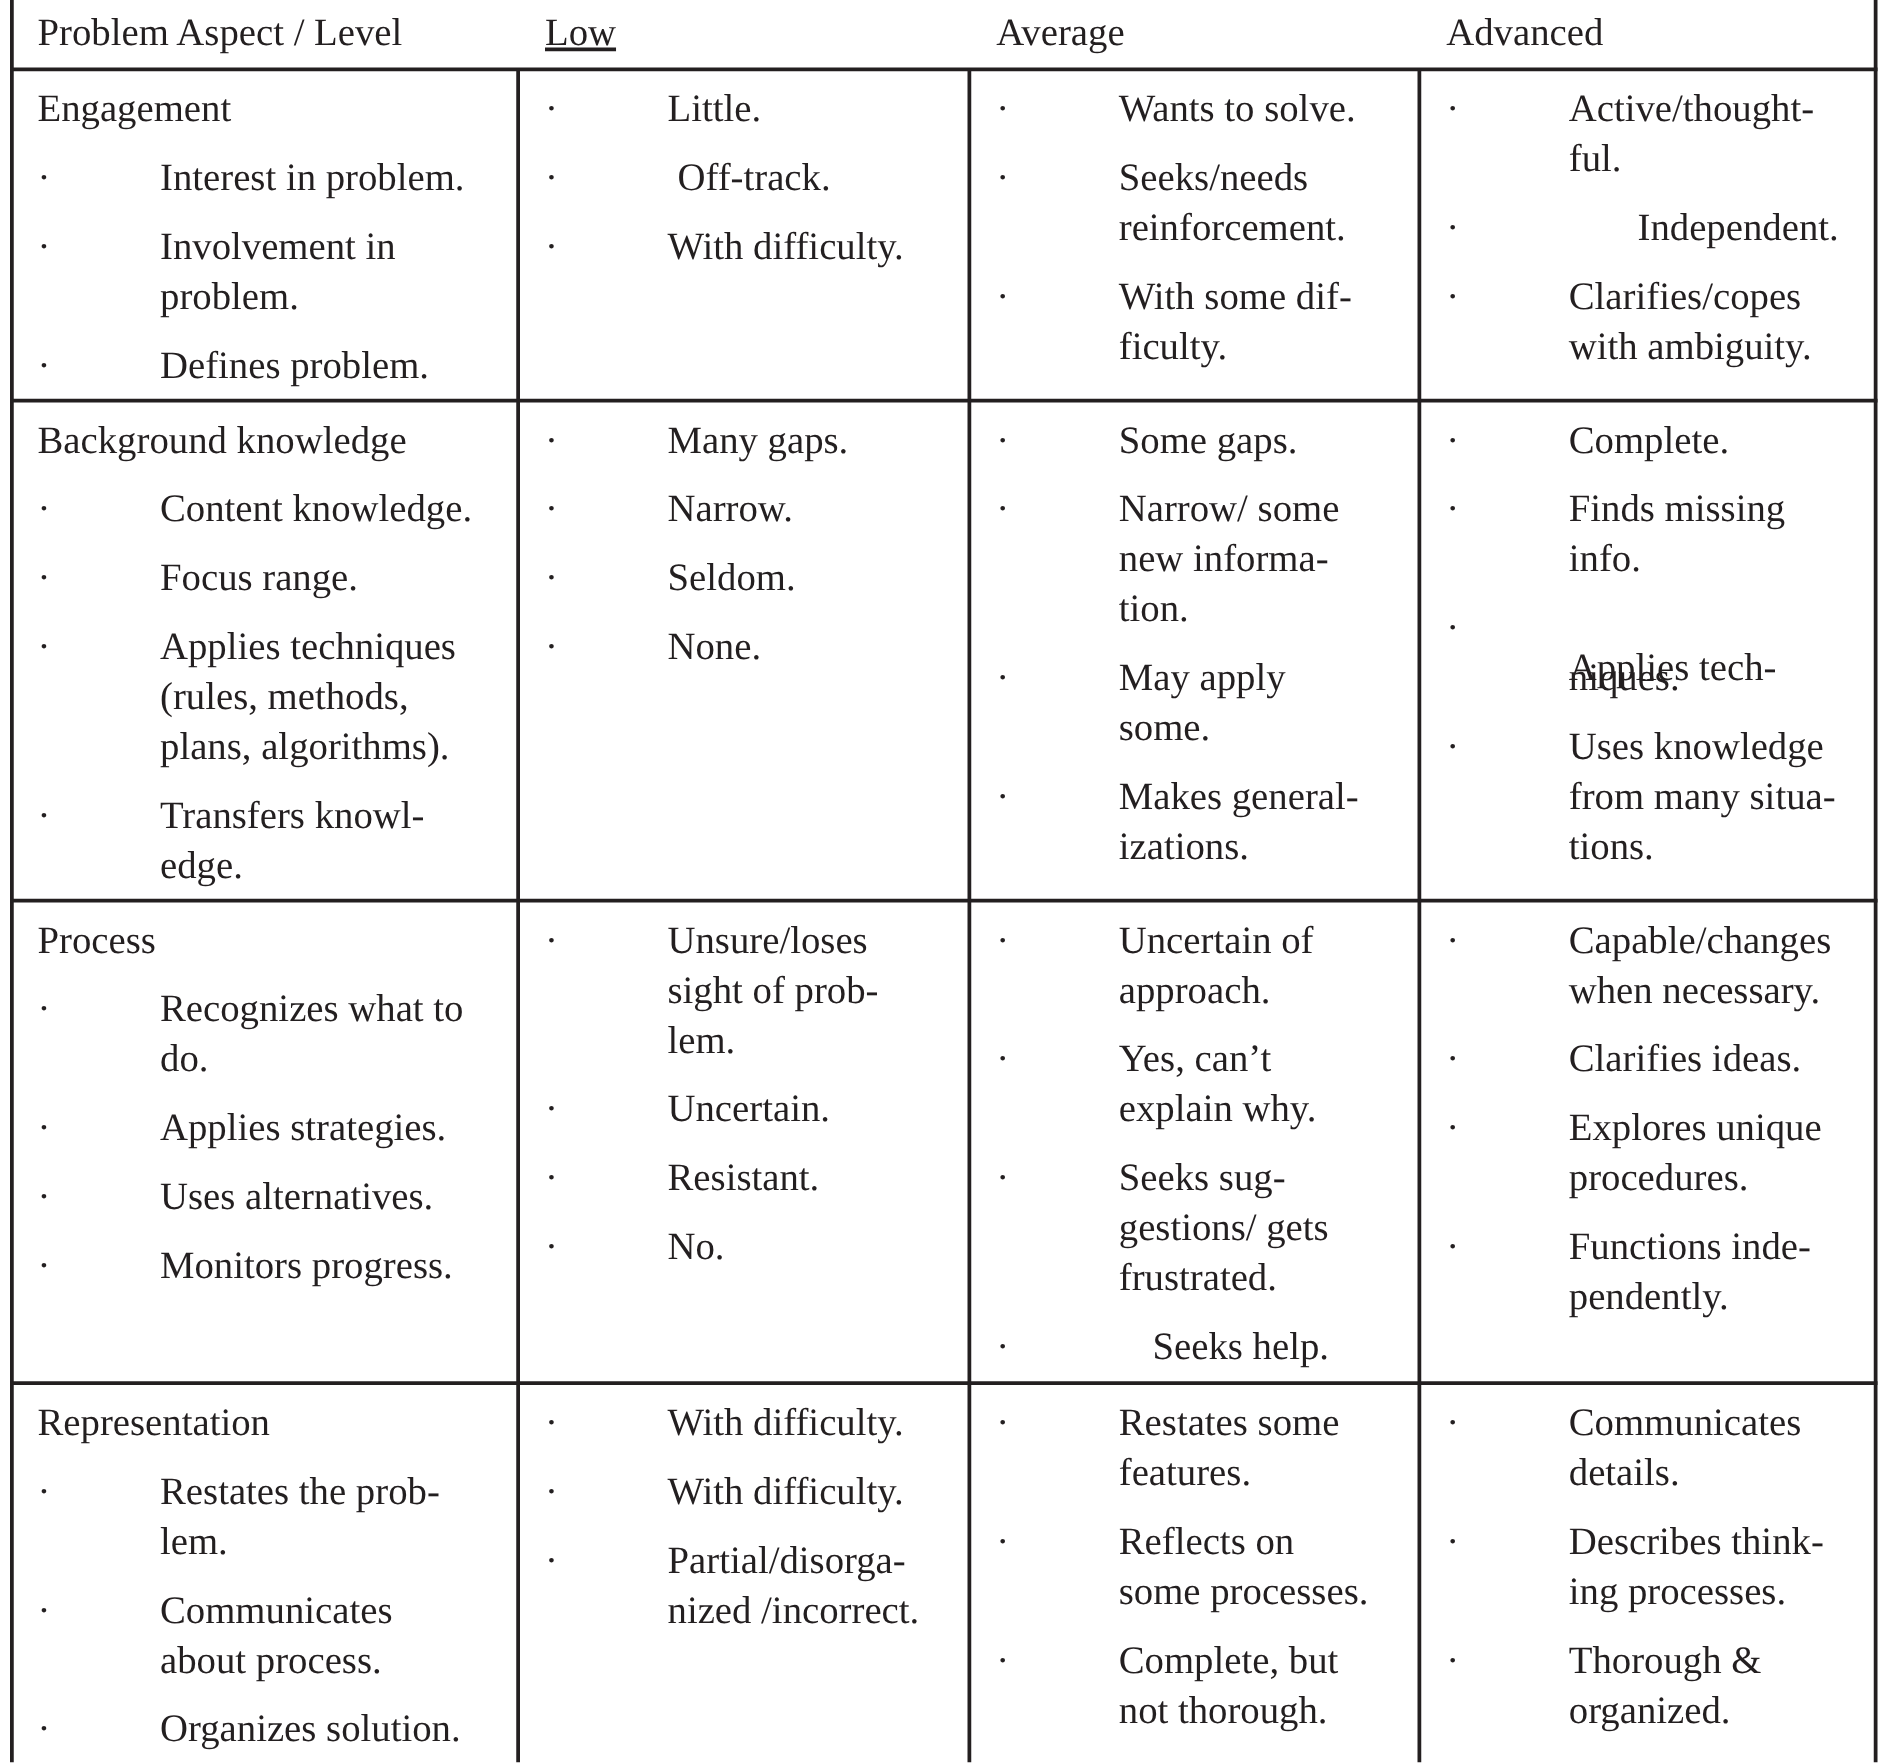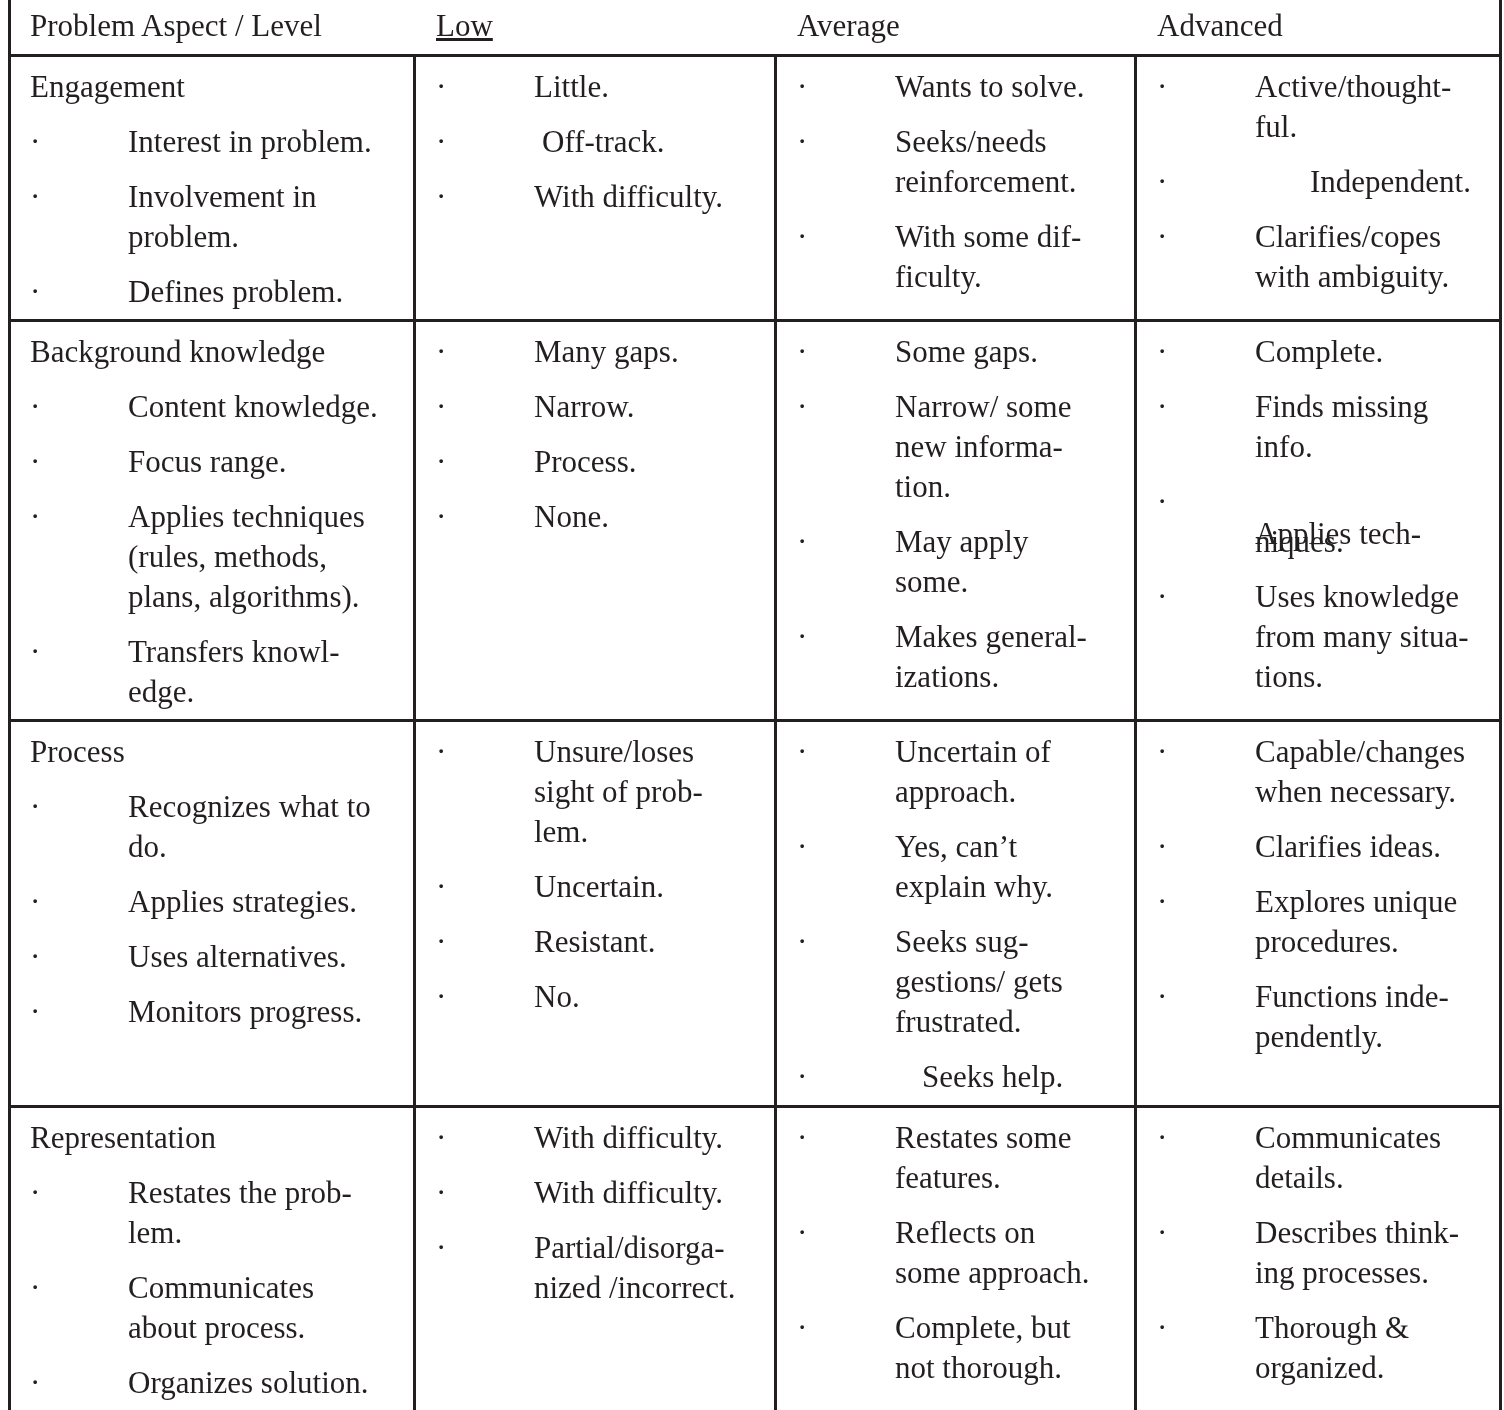--- a/index.html
+++ b/index.html
@@ -68,21 +68,21 @@
     <div class="txt" style="left: 128px; top: 537px;">(rules, methods,</div>
     <div class="txt" style="left: 128px; top: 577px;">plans, algorithms).</div>
     <div class="bullet" style="left: 30px; top: 632px;">·</div>
     <div class="txt" style="left: 128px; top: 632px;">Transfers knowl-</div>
     <div class="txt" style="left: 128px; top: 672px;">edge.</div>
     <div class="bullet" style="left: 436px; top: 332px;">·</div>
     <div class="txt" style="left: 534px; top: 332px;">Many gaps.</div>
     <div class="bullet" style="left: 436px; top: 387px;">·</div>
     <div class="txt" style="left: 534px; top: 387px;">Narrow.</div>
     <div class="bullet" style="left: 436px; top: 442px;">·</div>
-    <div class="txt" style="left: 534px; top: 442px;">Process.</div>
+    <div class="txt" style="left: 534px; top: 442px;">Seldom.</div>
     <div class="bullet" style="left: 436px; top: 497px;">·</div>
     <div class="txt" style="left: 534px; top: 497px;">None.</div>
     <div class="bullet" style="left: 797px; top: 332px;">·</div>
     <div class="txt" style="left: 895px; top: 332px;">Some gaps.</div>
     <div class="bullet" style="left: 797px; top: 387px;">·</div>
     <div class="txt" style="left: 895px; top: 387px;">Narrow/ some</div>
     <div class="txt" style="left: 895px; top: 427px;">new informa-</div>
     <div class="txt" style="left: 895px; top: 467px;">tion.</div>
     <div class="bullet" style="left: 797px; top: 522px;">·</div>
     <div class="txt" style="left: 895px; top: 522px;">May apply</div>
@@ -159,21 +159,21 @@
     <div class="bullet" style="left: 436px; top: 1173px;">·</div>
     <div class="txt" style="left: 534px; top: 1173px;">With difficulty.</div>
     <div class="bullet" style="left: 436px; top: 1228px;">·</div>
     <div class="txt" style="left: 534px; top: 1228px;">Partial/disorga-</div>
     <div class="txt" style="left: 534px; top: 1268px;">nized /incorrect.</div>
     <div class="bullet" style="left: 797px; top: 1118px;">·</div>
     <div class="txt" style="left: 895px; top: 1118px;">Restates some</div>
     <div class="txt" style="left: 895px; top: 1158px;">features.</div>
     <div class="bullet" style="left: 797px; top: 1213px;">·</div>
     <div class="txt" style="left: 895px; top: 1213px;">Reflects on</div>
-    <div class="txt" style="left: 895px; top: 1253px;">some approach.</div>
+    <div class="txt" style="left: 895px; top: 1253px;">some processes.</div>
     <div class="bullet" style="left: 797px; top: 1308px;">·</div>
     <div class="txt" style="left: 895px; top: 1308px;">Complete, but</div>
     <div class="txt" style="left: 895px; top: 1348px;">not thorough.</div>
     <div class="bullet" style="left: 1157px; top: 1118px;">·</div>
     <div class="txt" style="left: 1255px; top: 1118px;">Communicates</div>
     <div class="txt" style="left: 1255px; top: 1158px;">details.</div>
     <div class="bullet" style="left: 1157px; top: 1213px;">·</div>
     <div class="txt" style="left: 1255px; top: 1213px;">Describes think-</div>
     <div class="txt" style="left: 1255px; top: 1253px;">ing processes.</div>
     <div class="bullet" style="left: 1157px; top: 1308px;">·</div>

